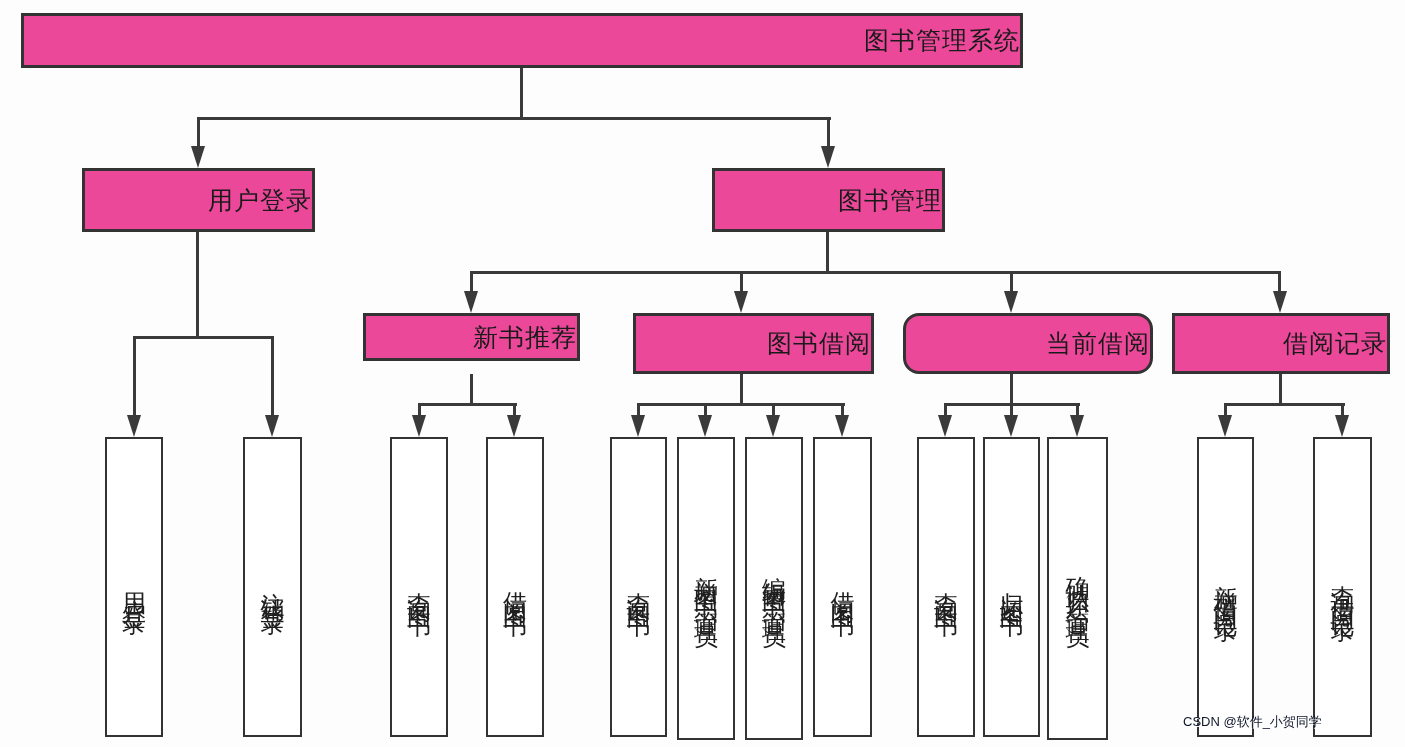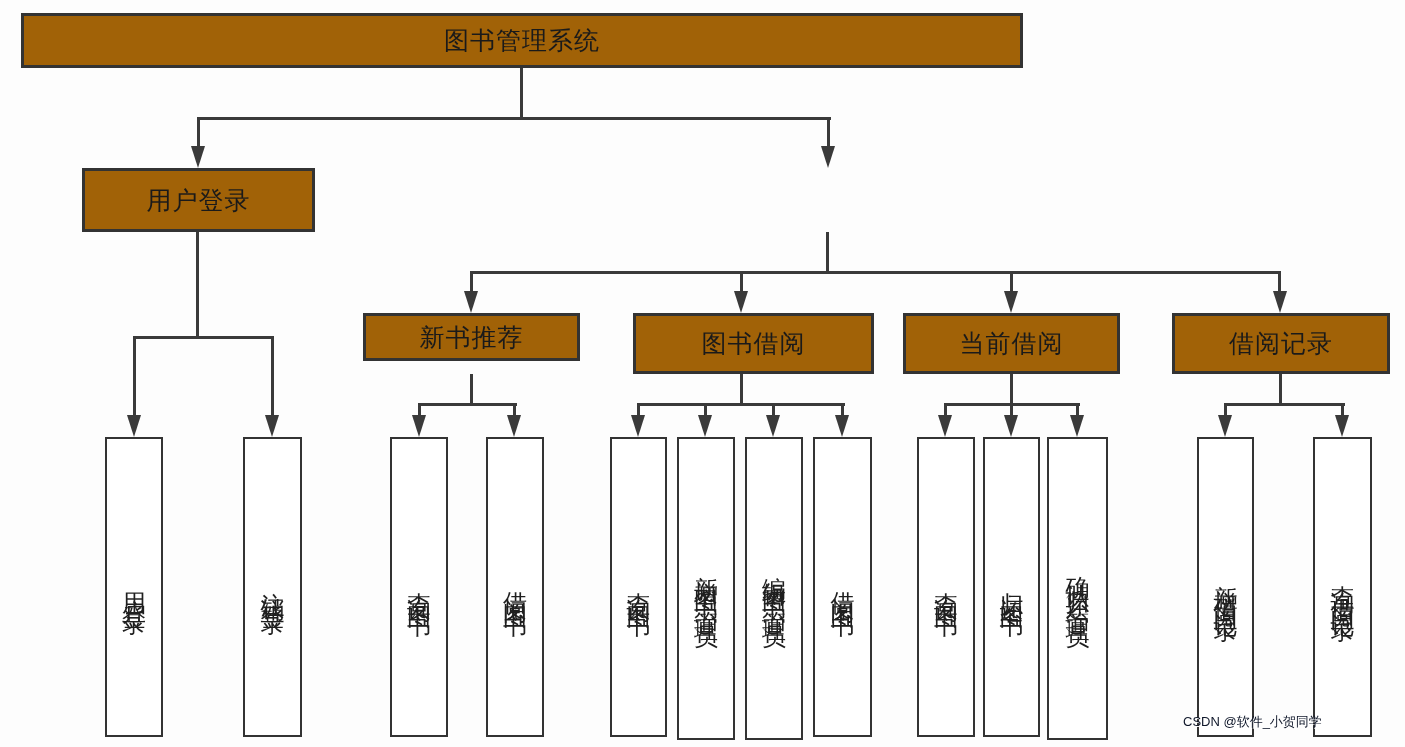--- a/index.html
+++ b/index.html
@@ -13,24 +13,24 @@
     width: 1405px;
     height: 747px;
     background: #fdfdfd;
     overflow: hidden;
   }
   
   .node {
     position: absolute;
     box-sizing: border-box;
     border: 3px solid #333333;
-    background: #a16207;
+    background: #ec4899;
     display: flex;
     align-items: center;
-    justify-content: center;
+    justify-content: flex-end;
     z-index: 2;
   }
   .node .hlabel {
     font-size: 25px;
     letter-spacing: 1px;
     color: #1a1a1a;
     white-space: nowrap;
   }
   
   .leaf {
@@ -142,28 +142,31 @@
       <div class="arrow" style="left: 1335px; top: 415px;"></div>
     </div>
 
   <div class="node" style="left:21px; top:13px; width:1002px; height:55px;">
     <span class="hlabel">图书管理系统</span>
   </div>
 
   <div class="node" style="left:82px; top:168px; width:233px; height:64px;">
     <span class="hlabel">用户登录</span>
   </div>
+  <div class="node" style="left:712px; top:168px; width:233px; height:64px;">
+    <span class="hlabel">图书管理</span>
+  </div>
 
   <div class="node" style="left:363px; top:313px; width:217px; height:48px;">
     <span class="hlabel">新书推荐</span>
   </div>
   <div class="node" style="left:633px; top:313px; width:241px; height:61px;">
     <span class="hlabel">图书借阅</span>
   </div>
-  <div class="node" style="left:903px; top:313px; width:217px; height:61px;">
+  <div class="node" style="left:903px; top:313px; width:250px; height:61px;border-radius:16px;">
     <span class="hlabel">当前借阅</span>
   </div>
   <div class="node" style="left:1172px; top:313px; width:218px; height:61px;">
     <span class="hlabel">借阅记录</span>
   </div>
 
   <div class="leaf" style="left:105px; width:58px;">
     <span class="vtext">用户登录</span>
   </div>
   <div class="leaf" style="left:243px; width:59px;">

